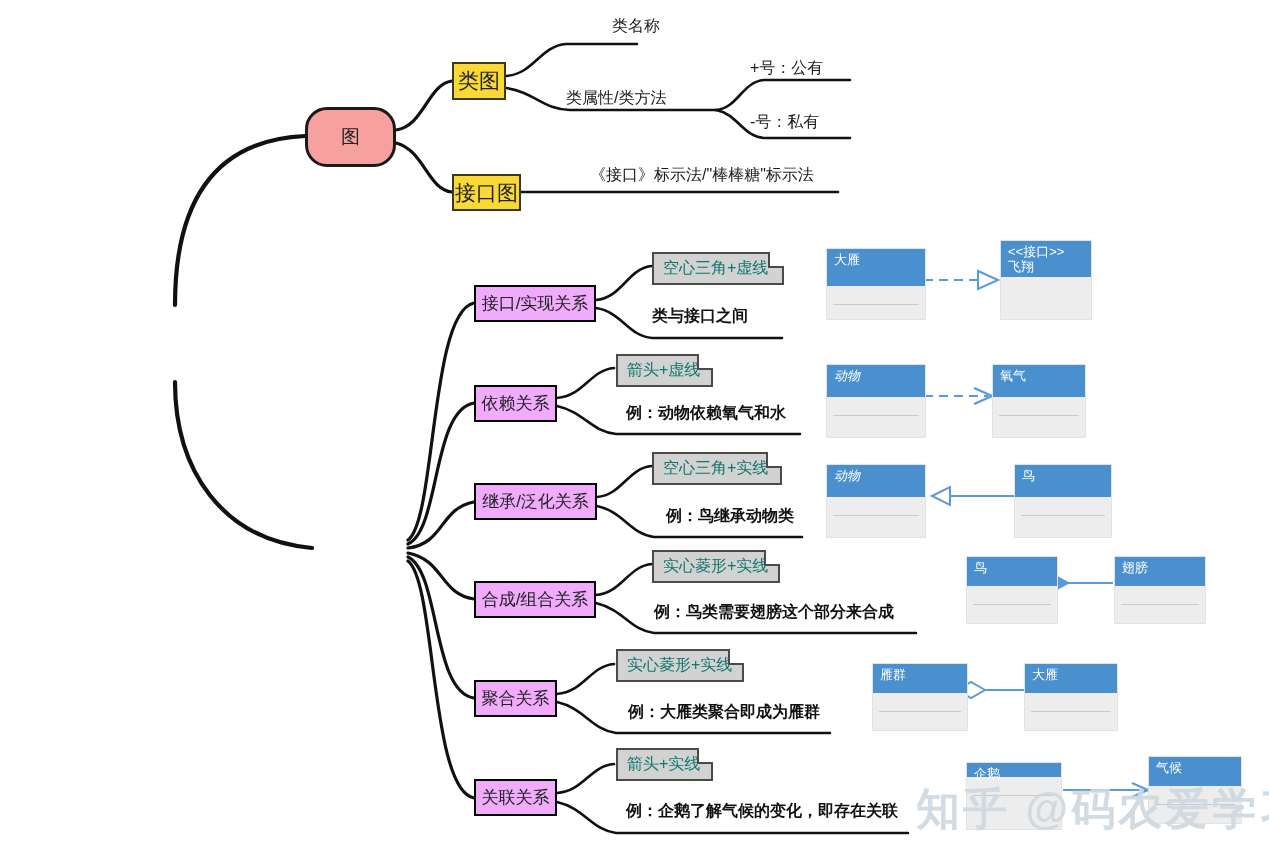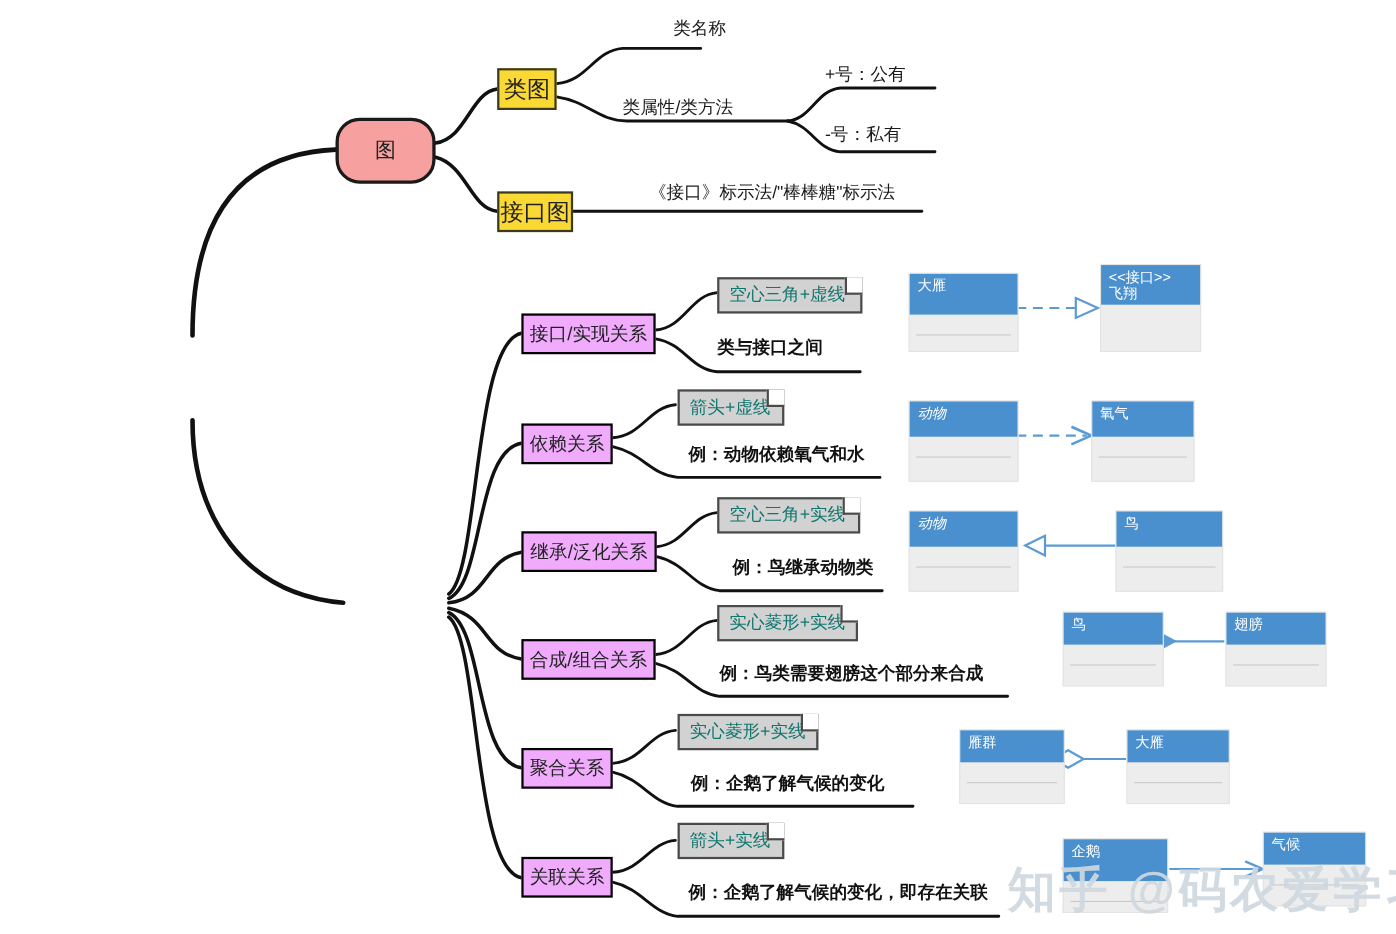--- a/index.html
+++ b/index.html
@@ -165,21 +165,21 @@
     <span>实心菱形+实线</span>
     <span class="fold"></span>
   </div>
   <div class="cap" style="left:654px;top:602px;">例：鸟类需要翅膀这个部分来合成</div>
 
   <div class="node green" style="left:474px;top:680px;width:83px;height:37px;">聚合关系</div>
   <div class="note" style="left:616px;top:649px;width:128px;height:33px;">
     <span>实心菱形+实线</span>
     <span class="fold"></span>
   </div>
-  <div class="cap" style="left:628px;top:702px;">例：企鹅了解气候的变化</div>
+  <div class="cap" style="left:628px;top:702px;">例：大雁类聚合即成为雁群</div>
 
   <div class="node green" style="left:474px;top:779px;width:83px;height:37px;">关联关系</div>
   <div class="note" style="left:616px;top:748px;width:97px;height:33px;">
     <span>箭头+实线</span>
     <span class="fold"></span>
   </div>
   <div class="cap" style="left:626px;top:801px;">例：企鹅了解气候的变化，即存在关联</div>
 
   <div class="uml" style="left:826px;top:248px;width:98px;height:70px;">
     <div class="hdr" style="height:37px;">
@@ -250,21 +250,21 @@
   </div>
   <div class="uml" style="left:1024px;top:663px;width:92px;height:66px;">
     <div class="hdr" style="height:29px;">
       <span>大雁</span>
     </div>
     <div class="body"></div>
     <div class="foot"></div>
   </div>
 
   <div class="uml" style="left:966px;top:762px;width:94px;height:66px;">
-    <div class="hdr" style="height:38px;">
+    <div class="hdr" style="height:14px;">
       <span>企鹅</span>
     </div>
     <div class="body"></div>
     <div class="foot"></div>
   </div>
   <div class="uml" style="left:1148px;top:756px;width:92px;height:66px;">
     <div class="hdr" style="height:29px;">
       <span>气候</span>
     </div>
     <div class="body"></div>

